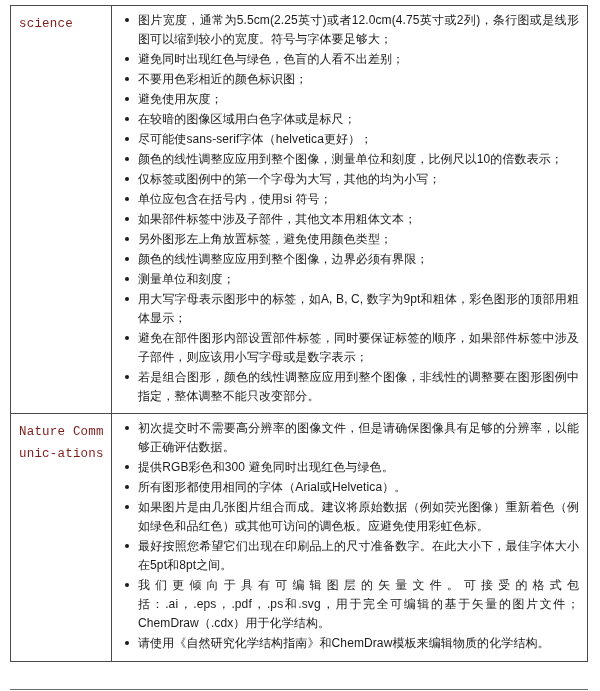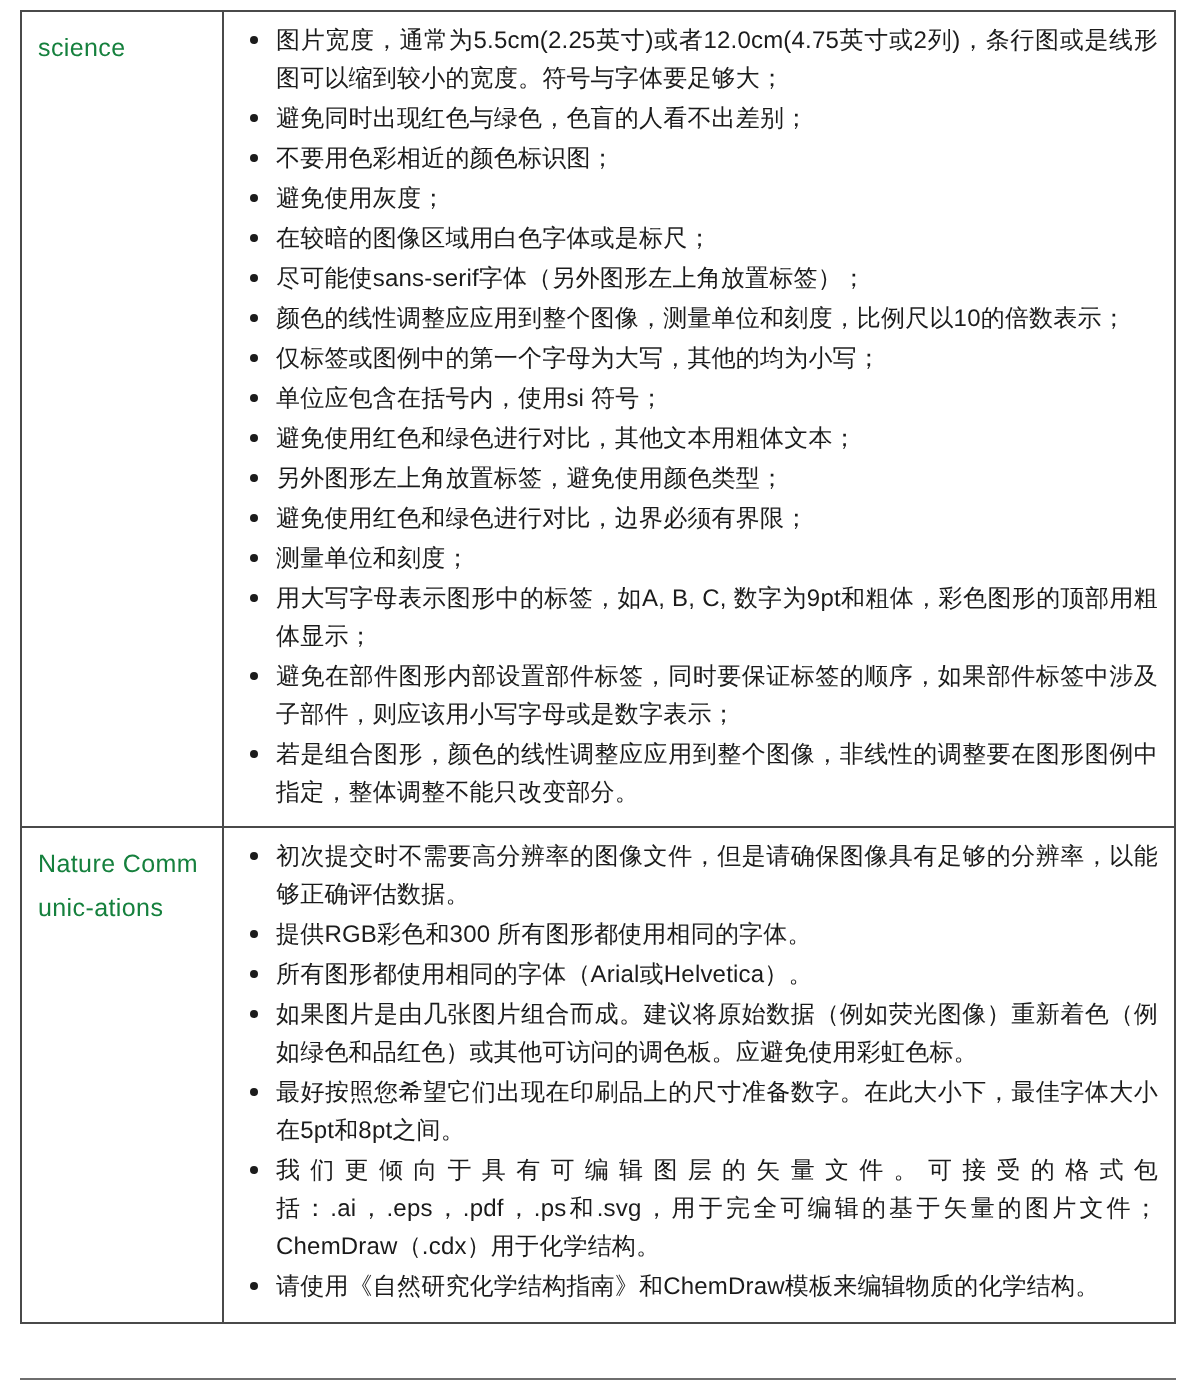--- a/index.html
+++ b/index.html
@@ -34,26 +34,26 @@
   td.journal-name-cell {
     width: 86px;
     padding: 8px 6px 8px 8px;
   }
 
   td.guidelines-cell {
     padding: 5px 8px 6px 4px;
   }
 
   .journal-name {
-    color: #15803d;
+    color: #7f1d1d;
     font-size: 12.5px;
     line-height: 1.72;
     letter-spacing: 0.2px;
     word-break: break-all;
-    font-family: Liberation Sans, sans-serif;
+    font-family: Liberation Mono, monospace;
   }
 
   ul.guideline-list {
     margin: 0;
     padding: 0 0 0 22px;
     list-style: none;
   }
 
   ul.guideline-list > li {
     position: relative;
@@ -96,42 +96,42 @@
       <td class="journal-name-cell">
         <div class="journal-name">science</div>
       </td>
       <td class="guidelines-cell">
         <ul class="guideline-list">
           <li>图片宽度，通常为5.5cm(2.25英寸)或者12.0cm(4.75英寸或2列)，条行图或是线形图可以缩到较小的宽度。符号与字体要足够大；</li>
           <li>避免同时出现红色与绿色，色盲的人看不出差别；</li>
           <li>不要用色彩相近的颜色标识图；</li>
           <li>避免使用灰度；</li>
           <li>在较暗的图像区域用白色字体或是标尺；</li>
-          <li>尽可能使sans-serif字体（另外图形左上角放置标签）；</li>
+          <li>尽可能使sans-serif字体（helvetica更好）；</li>
           <li>颜色的线性调整应应用到整个图像，测量单位和刻度，比例尺以10的倍数表示；</li>
           <li>仅标签或图例中的第一个字母为大写，其他的均为小写；</li>
           <li>单位应包含在括号内，使用si 符号；</li>
-          <li>避免使用红色和绿色进行对比，其他文本用粗体文本；</li>
+          <li>如果部件标签中涉及子部件，其他文本用粗体文本；</li>
           <li>另外图形左上角放置标签，避免使用颜色类型；</li>
-          <li>避免使用红色和绿色进行对比，边界必须有界限；</li>
+          <li>颜色的线性调整应应用到整个图像，边界必须有界限；</li>
           <li>测量单位和刻度；</li>
           <li>用大写字母表示图形中的标签，如A, B, C, 数字为9pt和粗体，彩色图形的顶部用粗体显示；</li>
           <li>避免在部件图形内部设置部件标签，同时要保证标签的顺序，如果部件标签中涉及子部件，则应该用小写字母或是数字表示；</li>
           <li>若是组合图形，颜色的线性调整应应用到整个图像，非线性的调整要在图形图例中指定，整体调整不能只改变部分。</li>
         </ul>
       </td>
     </tr>
     <tr class="journal-row">
       <td class="journal-name-cell">
         <div class="journal-name">Nature Communic-ations</div>
       </td>
       <td class="guidelines-cell">
         <ul class="guideline-list">
           <li>初次提交时不需要高分辨率的图像文件，但是请确保图像具有足够的分辨率，以能够正确评估数据。</li>
-          <li>提供RGB彩色和300 所有图形都使用相同的字体。</li>
+          <li>提供RGB彩色和300 避免同时出现红色与绿色。</li>
           <li>所有图形都使用相同的字体（Arial或Helvetica）。</li>
           <li>如果图片是由几张图片组合而成。建议将原始数据（例如荧光图像）重新着色（例如绿色和品红色）或其他可访问的调色板。应避免使用彩虹色标。</li>
           <li>最好按照您希望它们出现在印刷品上的尺寸准备数字。在此大小下，最佳字体大小在5pt和8pt之间。</li>
           <li>我们更倾向于具有可编辑图层的矢量文件。可接受的格式包括：.ai，.eps，.pdf，.ps和.svg，用于完全可编辑的基于矢量的图片文件；ChemDraw（.cdx）用于化学结构。</li>
           <li>请使用《自然研究化学结构指南》和ChemDraw模板来编辑物质的化学结构。</li>
         </ul>
       </td>
     </tr>
   </tbody>
 </table>

